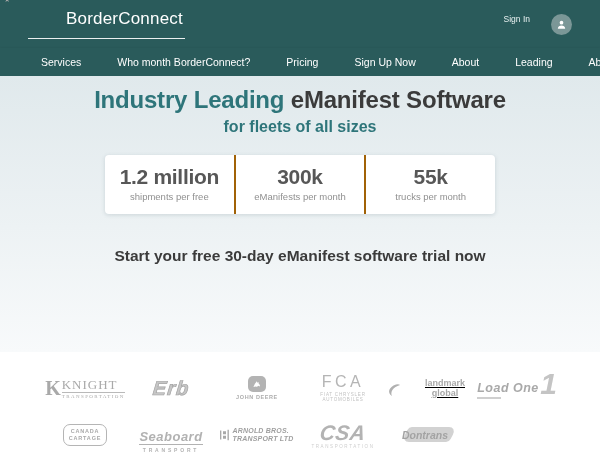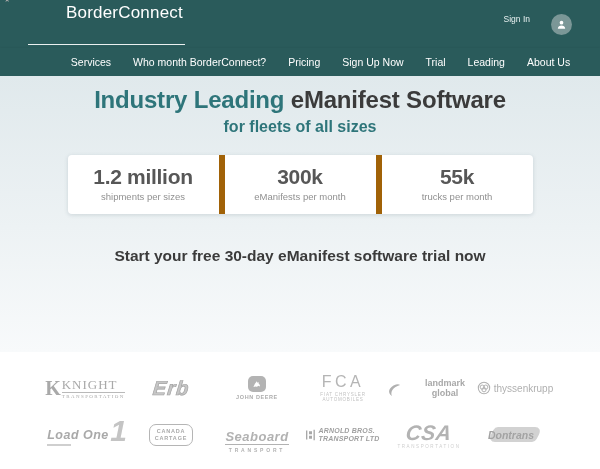--- a/index.html
+++ b/index.html
@@ -13,70 +13,69 @@
 
   
   .header {
     background:#2a5b5b;
     height:48px;
     display:flex;
     align-items:center;
     justify-content:space-between;
     padding:0 28px 0 30px;
   }
-  .logo-block { position:relative; margin-left:36px; padding-bottom:22px; cursor:pointer; }
+  .logo-block { position:relative; margin-left:36px; padding-bottom:10px; cursor:pointer; }
   .logo-text { color:#ffffff; font-size:17px; font-weight:400; letter-spacing:0.2px; }
   .logo-underline {
     position:absolute; left:-38px; right:-2px; bottom:0;
     height:1px; background:rgba(255,255,255,0.9);
   }
   .header-right { display:flex; align-items:flex-start; gap:21px;margin-left:28px; }
   .signin-link { color:#e8f1f1; font-size:8.5px; text-decoration:none; cursor:pointer; }
   .avatar-btn {
     width:21px; height:21px; border-radius:50%;
     background:#7b9797; border:none; cursor:pointer;
     display:flex; align-items:center; justify-content:center; padding:0;
   }
   .avatar-btn svg { width:11px; height:11px; display:block; }
 
   
   .nav {
     background:#2a5b5b;
     height:28px;
     display:flex;
     align-items:center;
-    gap:22px;
+    gap:36px;
     padding-left:41px;
     box-shadow:0 1px 3px rgba(0,0,0,0.18);
-    justify-content:center;
   }
   .nav-item {
     color:#ffffff; font-size:10.5px; text-decoration:none;
     white-space:nowrap; cursor:pointer;
   }
 
   
   .hero {
     height:276px;
     background:linear-gradient(180deg,#e0e9ec 0%, #edf2f4 55%, #f8fafb 100%);
     text-align:center;
   }
   .hero-title { padding-top:10px; font-size:24px; font-weight:600; letter-spacing:-0.2px; }
   .hero-title .accent { color:#2e757a; }
   .hero-title .rest { color:#3b3b3b; }
   .hero-subtitle { margin-top:4px; font-size:16px; font-weight:600; color:#2e757a; }
 
   .stats-card {
-    width:465px; margin:19px auto 0;
+    width:390px; margin:19px auto 0;
     background:#ffffff; border-radius:4px;
     box-shadow:0 1px 4px rgba(60,90,100,0.18);
     display:flex;
   }
   .stat { flex:1; padding:10px 0 12px; }
-  .stat + .stat { border-left:6px solid #a16207; }
+  .stat + .stat { border-left:2px solid #a16207; }
   .stat-value { font-size:21px; font-weight:bold; color:#575757; letter-spacing:-0.3px; }
   .stat-label { font-size:9.5px; color:#909090; margin-top:2px; }
 
   .cta-heading { margin-top:33px; font-size:15.5px; font-weight:bold; color:#3b3b3b; }
   .cta-buttons { margin-top:11px; display:flex; justify-content:center; gap:8px; }
   .btn { border-radius:13px; font-family:inherit; cursor:pointer; }
   .btn-primary {
     background:#2b5e5d; color:#ffffff; border:1px solid #2b5e5d;
     font-size:10.5px; font-weight:bold; padding:6px 15px;
   }
@@ -110,21 +109,21 @@
   .lg-jd { display:flex; flex-direction:column; align-items:center; }
   .jd-icon { width:18px; height:16px; background:#b3b3b3; border-radius:5px;
     display:flex; align-items:center; justify-content:center; }
   .jd-icon svg { width:12px; height:10px; }
   .jd-sub { font-size:5.5px; letter-spacing:0.6px; color:#adadad; margin-top:2px; font-weight:bold; }
 
   .lg-fca { display:flex; flex-direction:column; align-items:center; }
   .fca-word { font-size:16px; letter-spacing:3.5px; color:#b5b5b5; font-weight:400; line-height:1; }
   .fca-sub { font-size:4.5px; letter-spacing:0.8px; color:#c2c2c2; margin-top:2px; }
 
-  .lg-landmark { display:flex; align-items:flex-end; gap:16px; }
+  .lg-landmark { display:flex; align-items:flex-end; gap:16px;text-decoration:underline; }
   .lm-swoosh svg { width:16px; height:14px; display:block; }
   .lm-word { font-size:9px; font-weight:bold; color:#a8a8a8; }
 
   .lg-tk { display:flex; align-items:center; gap:3px; }
   .tk-icon svg { width:14px; height:14px; display:block; }
   .tk-word { font-size:10px; color:#b0b0b0; }
 
   .lg-loadone { position:relative; font-style:italic; font-weight:900; color:#a9a9a9; padding-right:14px; }
   .lo-big { position:absolute; right:-4px; top:-11px; font-size:30px; color:#c4c4c4; z-index:0; }
   .lo-words { position:relative; z-index:1; font-size:12.5px; letter-spacing:0.5px; }
@@ -176,36 +175,36 @@
       </span>
     </button>
   </div>
 </header>
 
 <nav class="nav">
   <a class="nav-item">Services</a>
   <a class="nav-item">Who month BorderConnect?</a>
   <a class="nav-item">Pricing</a>
   <a class="nav-item">Sign Up Now</a>
-  <a class="nav-item">Trial</a>
+  <a class="nav-item">About</a>
   <a class="nav-item">Leading</a>
   <a class="nav-item">About Us</a>
 </nav>
 
 <section class="hero">
   <h1 class="hero-title">
     <span class="accent">Industry Leading</span>
     <span class="rest">eManifest Software</span>
   </h1>
   <h2 class="hero-subtitle">for fleets of all sizes</h2>
 
   <div class="stats-card">
     <div class="stat">
       <div class="stat-value">1.2 million</div>
-      <div class="stat-label">shipments per sizes</div>
+      <div class="stat-label">shipments per free</div>
     </div>
     <div class="stat">
       <div class="stat-value">300k</div>
       <div class="stat-label">eManifests per month</div>
     </div>
     <div class="stat">
       <div class="stat-value">55k</div>
       <div class="stat-label">trucks per month</div>
     </div>
   </div>
@@ -254,33 +253,20 @@
       <div class="lg-landmark">
         <span class="lm-swoosh">
           <svg viewBox="0 0 16 14">
               <path d="M14 1 C7 3 4 8 6 12 C1 9 2.5 3 10 0.5 Q13 0 14 1 Z" fill="#b0b0b0"></path>
             </svg>
         </span>
         <span class="lm-word">landmark global</span>
       </div>
     </div>
 
-    <div class="logo-cell">
-      <div class="lg-tk">
-        <span class="tk-icon">
-          <svg viewBox="0 0 16 16">
-            <circle cx="8" cy="8" r="6.5" fill="none" stroke="#b0b0b0" stroke-width="1.2"></circle>
-            <circle cx="6" cy="7" r="2.4" fill="none" stroke="#b0b0b0" stroke-width="1.1"></circle>
-            <circle cx="10" cy="7" r="2.4" fill="none" stroke="#b0b0b0" stroke-width="1.1"></circle>
-            <circle cx="8" cy="10" r="2.4" fill="none" stroke="#b0b0b0" stroke-width="1.1"></circle>
-          </svg>
-        </span>
-        <span class="tk-word">thyssenkrupp</span>
-      </div>
-    </div>
 
     <div class="logo-cell">
       <div class="lg-loadone">
         <span class="lo-big">1</span>
         <span class="lo-words">Load One</span>
         <div class="lo-bar"></div>
       </div>
     </div>
 
     <div class="logo-cell">

